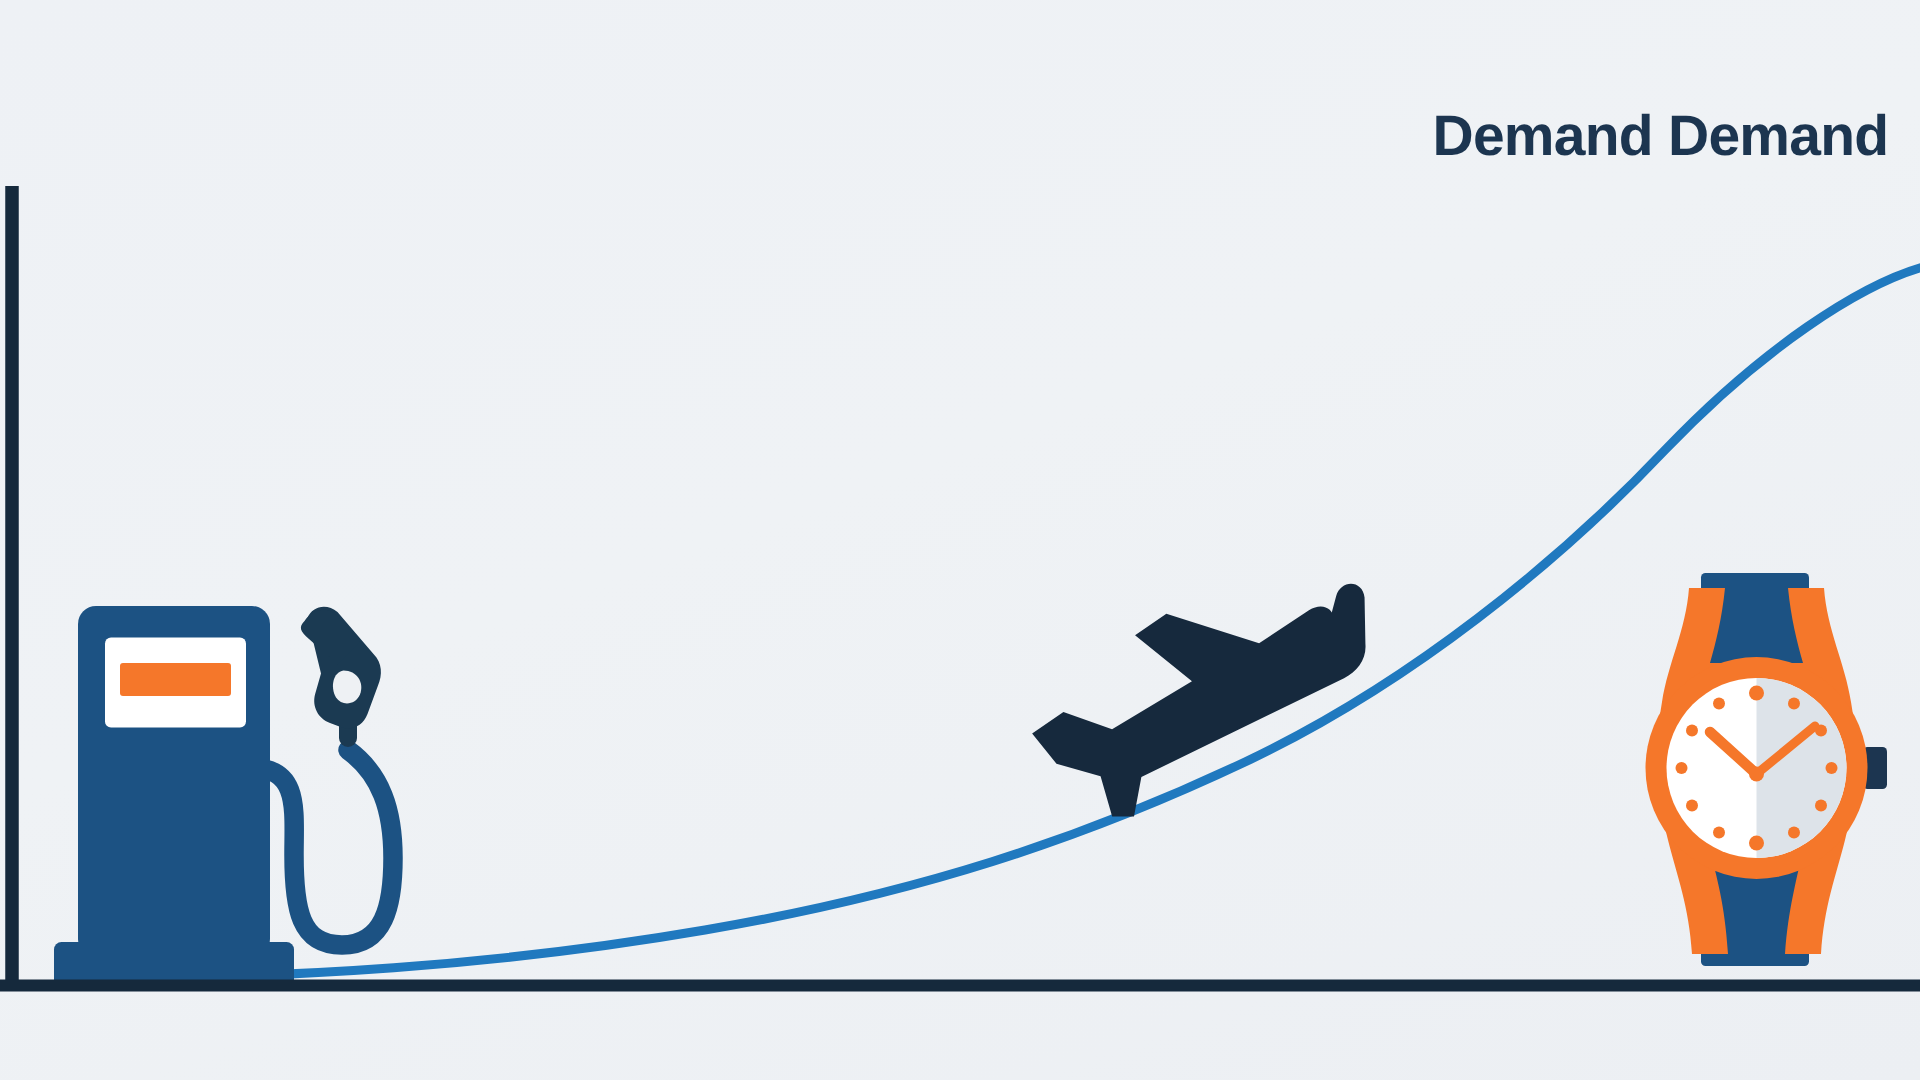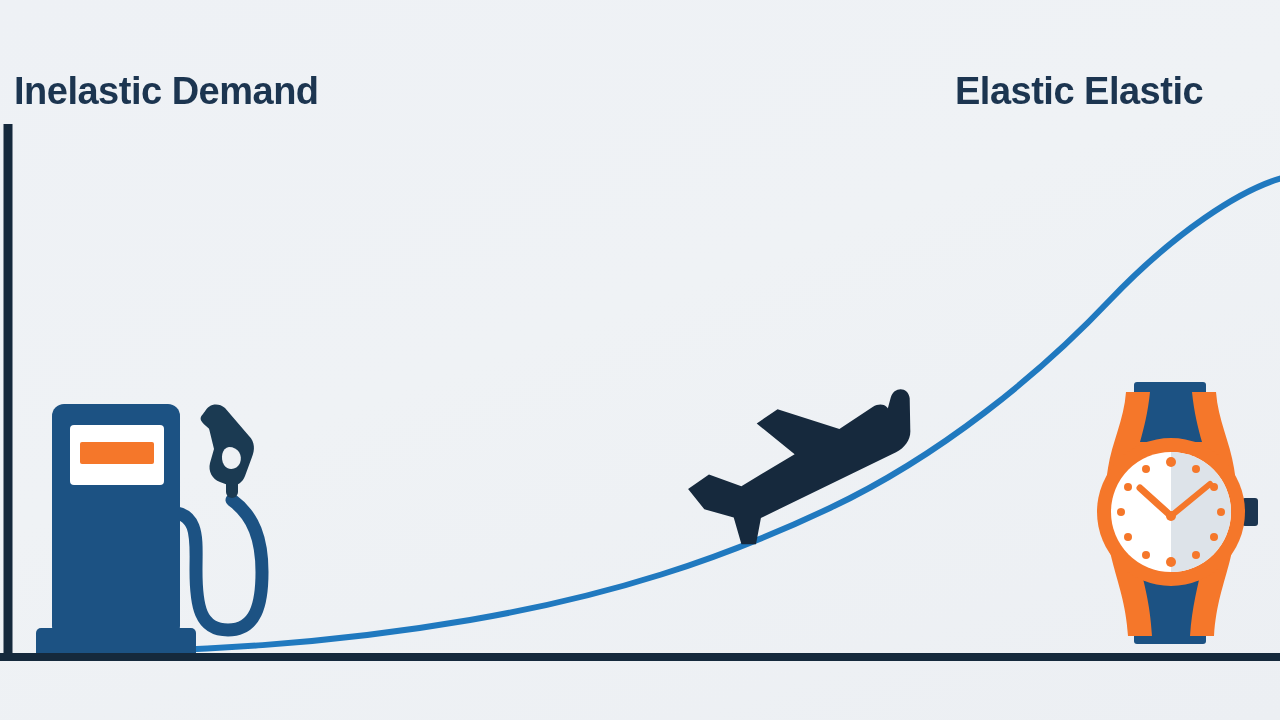--- a/index.html
+++ b/index.html
@@ -42,23 +42,22 @@
     stroke: #2079bf;
     stroke-width: 6;
     stroke-linecap: round;
   }
 </style>
 </head>
 <body>
 
 <div id="stage">
 
-  <div class="label" id="label-inelastic">Inelastic Demand</div>
 
-  <div class="label" id="label-elastic">Elastic Elastic</div>
+  <div class="label" id="label-elastic">Demand Demand</div>
 
   <svg id="svg-layer" viewBox="0 0 1280 720" xmlns="http://www.w3.org/2000/svg">
 
     <path class="demand-curve" d="M 40 653
              C 200 652, 330 644, 470 620
              C 610 596, 720 560, 830 508
              C 940 456, 1040 374, 1110 300
              C 1175 232, 1240 190, 1282 178"></path>
 
     <g>

